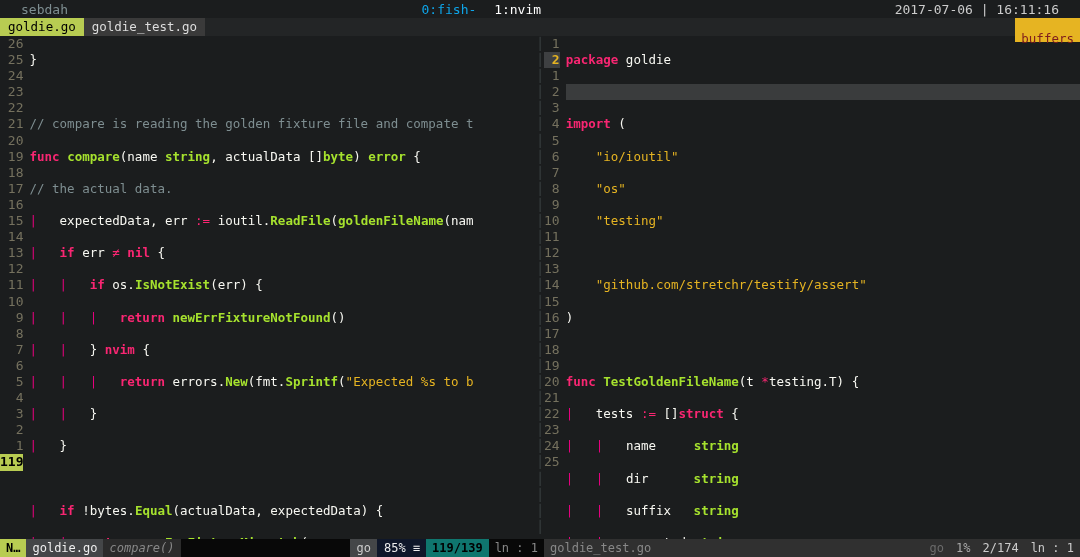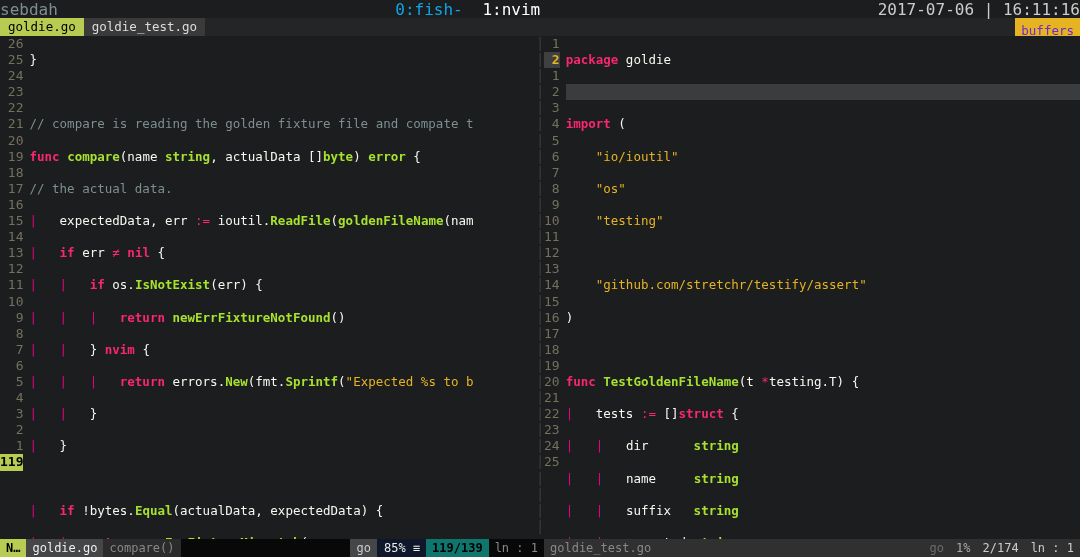--- a/index.html
+++ b/index.html
@@ -7,38 +7,38 @@
     width: 1080px; height: 557px;
     background: #1b1d1e;
     font-family: "DejaVu Sans Mono", "Menlo", "Consolas", monospace;
     font-size: 13px;
     color: #888;
     overflow: hidden;
   }
   .tmux-status {
     display: flex; align-items: center;
     height: 18px; background: #1b1d1e; color: #7e8e91;
-    padding: 0 0;
-    font-size: 16px;
+    padding: 0 21px;
+    font-size: 13px;
   }
   .tmux-left { color: #7e8e91; }
   .tmux-center { flex: 1; text-align: center; color: #ccc; }
   .tmux-center .inactive { color: #0ea5e9; margin-right: 10px;}
   .tmux-center .active { color: #fff; }
   .tmux-right { color: #ccc; }
   .tabbar {
     display: flex; height: 18px; align-items: stretch;
     background: #232526; font-size: 12.5px;
   }
   .tab { padding: 0 8px; line-height: 18px; }
   .tab-active { background: #b8cc52; color: #000; font-weight: normal; }
   .tab-inactive { background: #3a3a3a; color: #ddd; }
   .buffers-badge {
-    margin-left: auto; background: #e6b422; color: #6d28d9;
-    padding: 4px 6px; line-height: 18px; text-align: center;
+    margin-left: auto; background: #e6b422; color: #7f1d1d;
+    padding: 12px 6px; line-height: 18px; text-align: center;
   }
   .panes {
     display: flex; height: calc(557px - 18px - 18px - 18px);
     background: #1b1d1e;
   }
   .pane { position: relative; overflow: hidden; }
   .pane-left { width: 536px; }
   .divider { width: 8px; background: #1b1d1e; color: #3b3b3b; display:flex; flex-direction:column; font-size:12px;}
   .divider span{line-height:16.1px; text-align:center; color:#3e4446;}
   .pane-right { flex: 1; }
@@ -70,21 +70,21 @@
   .statusbars { display:flex; height:18px; }
   .statusbar {
     display:flex; align-items:center; font-size:12px;
     background:#444648; color:#bbb; height:18px;
   }
   .sb-left { width: 544px; background:#080808;}
   .sb-right { flex:1; }
   .sb-seg { padding: 0 6px; height:18px; line-height:18px;}
   .sb-mode { background:#b8cc52; color:#000; font-weight:bold;}
   .sb-file { background:#444648; color:#eee;}
-  .sb-func { background:#2b2b2b; color:#888;}
+  .sb-func { background:#2b2b2b; color:#888;font-style:italic;}
   .sb-ft { background:#444648; color:#ccc; margin-left:auto;}
   .sb-pct { background:#0f172a; color:#eee;padding-left:7px;}
   .sb-pos { background:#0f766e; color:#000; font-weight:bold;}
   .sb-pos2 { background:#080808; color:#888;}
   .sb-right .sb-file2 { background:#303030; color:#888; flex:1;}
   .sb-right .sb-ft2 {color:#6b6b6b;}
   .sb-right .sb-pct2{color:#aaa;}
   .sb-right .sb-pos3{color:#ccc;}
 </style>
 </head>
@@ -241,22 +241,22 @@
 <div class="codeline"><span class="c-keyword">import</span><span class="c-plain"> (</span></div>
 <div class="codeline">    <span class="c-string">"io/ioutil"</span></div>
 <div class="codeline">    <span class="c-string">"os"</span></div>
 <div class="codeline">    <span class="c-string">"testing"</span></div>
 <div class="codeline"></div>
 <div class="codeline">    <span class="c-string">"github.com/stretchr/testify/assert"</span></div>
 <div class="codeline"><span class="c-plain">)</span></div>
 <div class="codeline"></div>
 <div class="codeline"><span class="c-keyword">func</span><span class="c-plain"> </span><span class="c-funcdef">TestGoldenFileName</span><span class="c-plain">(t </span><span class="c-op">*</span><span class="c-plain">testing.T) {</span></div>
 <div class="codeline"><span class="c-indent">|   </span><span class="c-plain">tests </span><span class="c-op">:=</span><span class="c-plain"> []</span><span class="c-keyword">struct</span><span class="c-plain"> {</span></div>
+<div class="codeline"><span class="c-indent">|   |   </span><span class="c-plain">name</span>     <span class="c-type2">string</span></div>
 <div class="codeline"><span class="c-indent">|   |   </span><span class="c-plain">dir</span>      <span class="c-type2">string</span></div>
-<div class="codeline"><span class="c-indent">|   |   </span><span class="c-plain">name</span>     <span class="c-type2">string</span></div>
 <div class="codeline"><span class="c-indent">|   |   </span><span class="c-plain">suffix</span>   <span class="c-type2">string</span></div>
 <div class="codeline"><span class="c-indent">|   |   </span><span class="c-plain">expected</span> <span class="c-type2">string</span></div>
 
 
 
 
 
 
 
 

